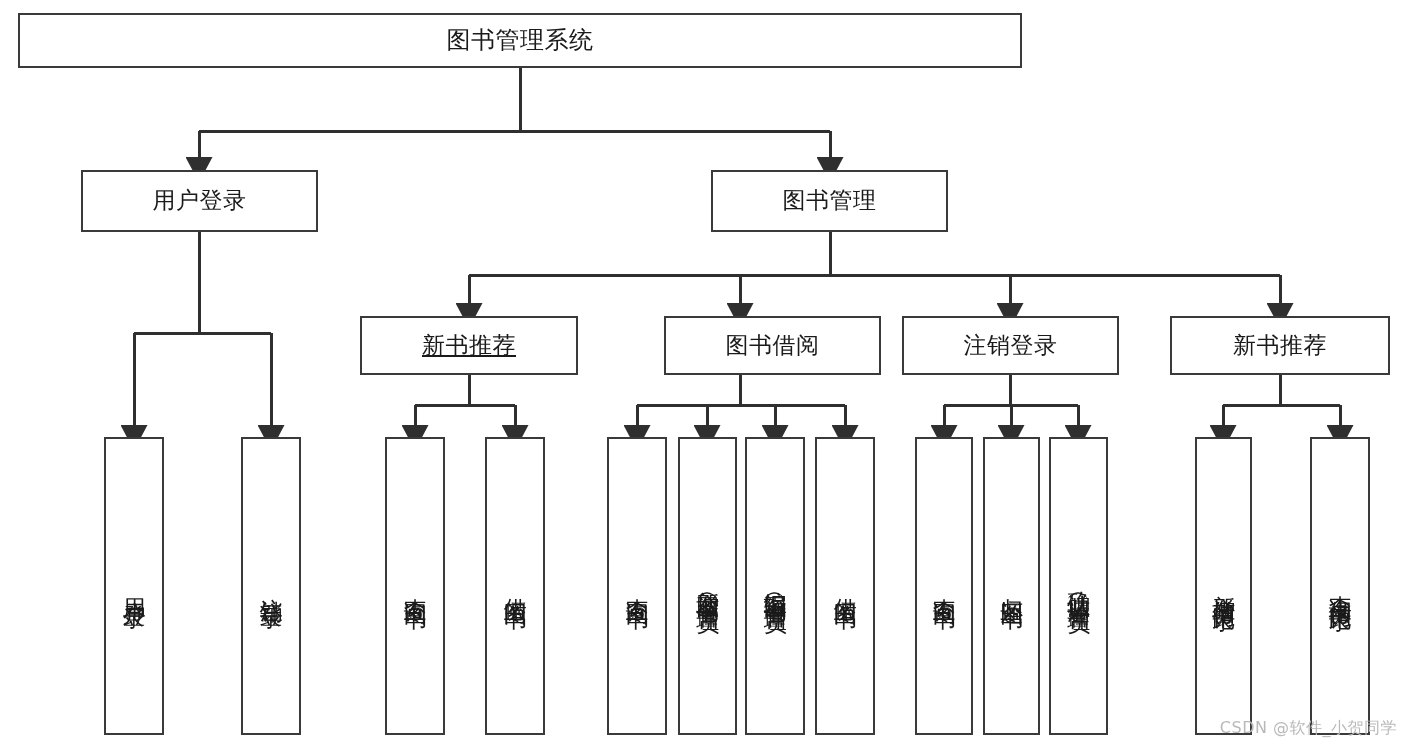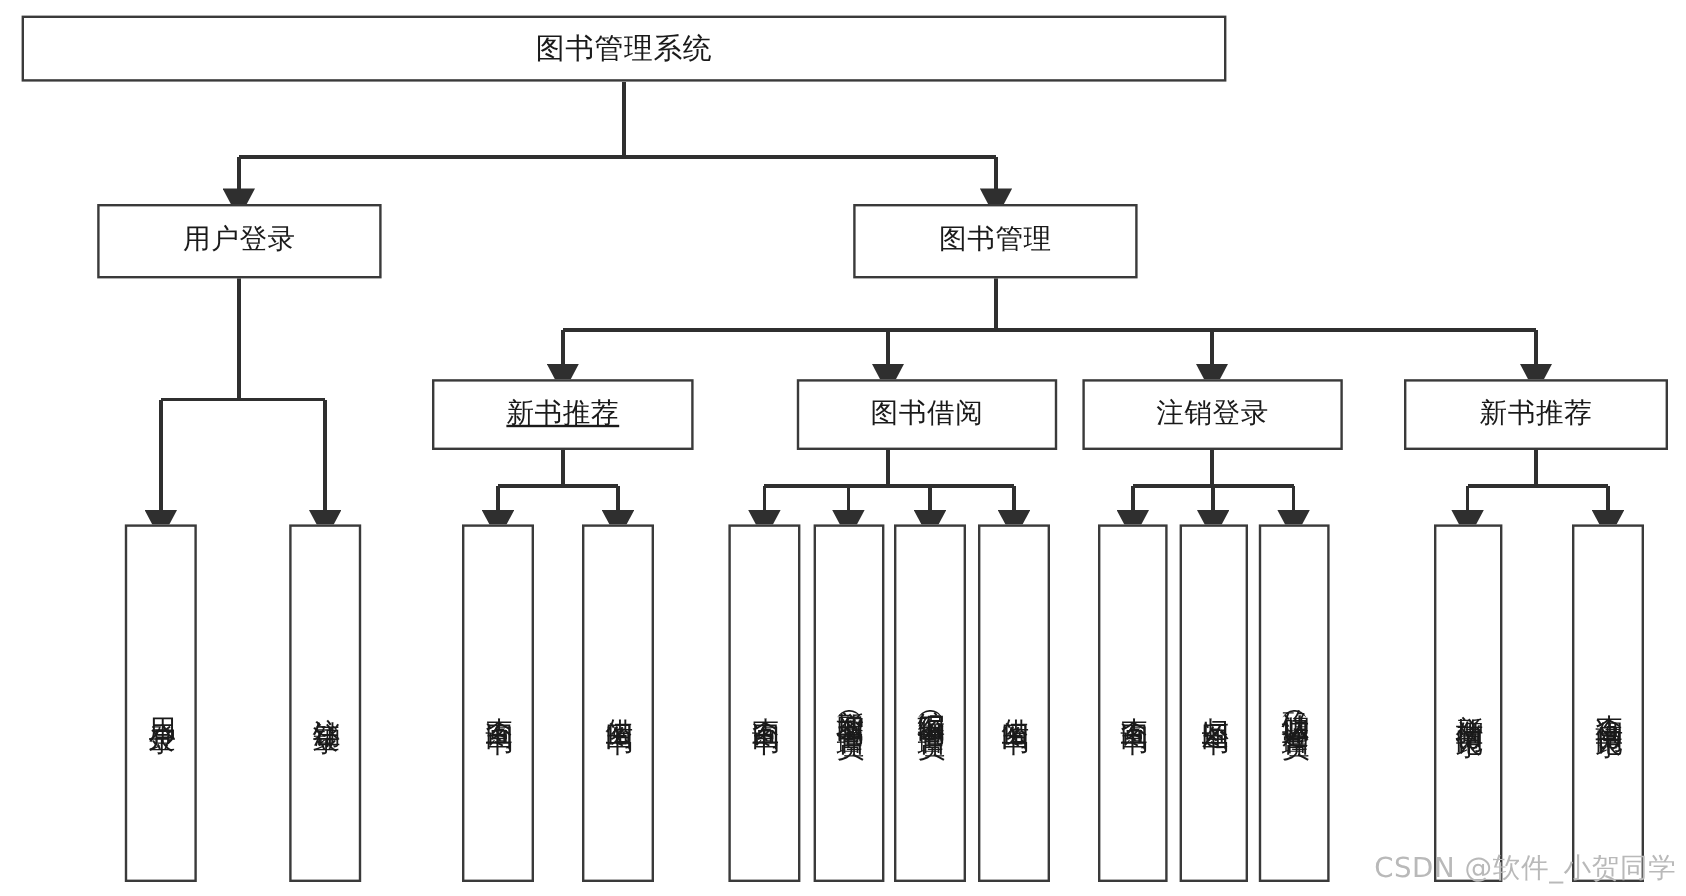--- a/index.html
+++ b/index.html
@@ -53,21 +53,21 @@
     font-size: 23px;
     line-height: 1.45;
     letter-spacing: 3px;
     white-space: nowrap;
     max-height: 280px;
   }
   .watermark {
     position: absolute;
     right: 8px;
     bottom: 8px;
-    font-size: 23px;
+    font-size: 16px;
     color: #b9b9b9;
     letter-spacing: 0.5px;
     white-space: nowrap;
   }
 </style>
 </head>
 <body>
 
 <div id="canvas">
 

